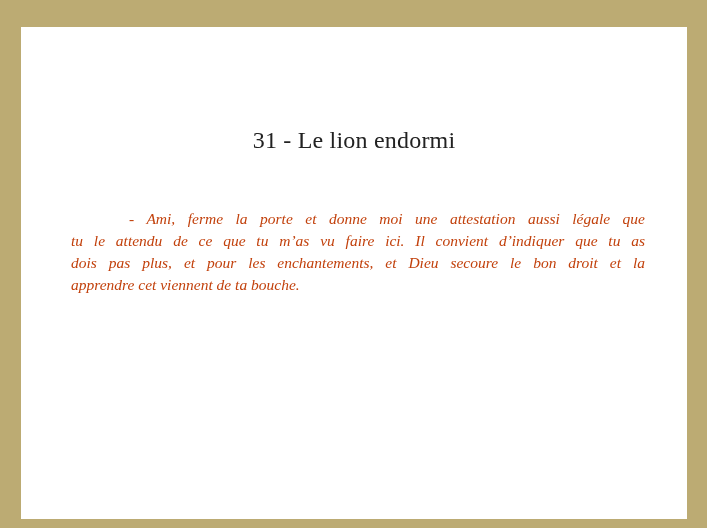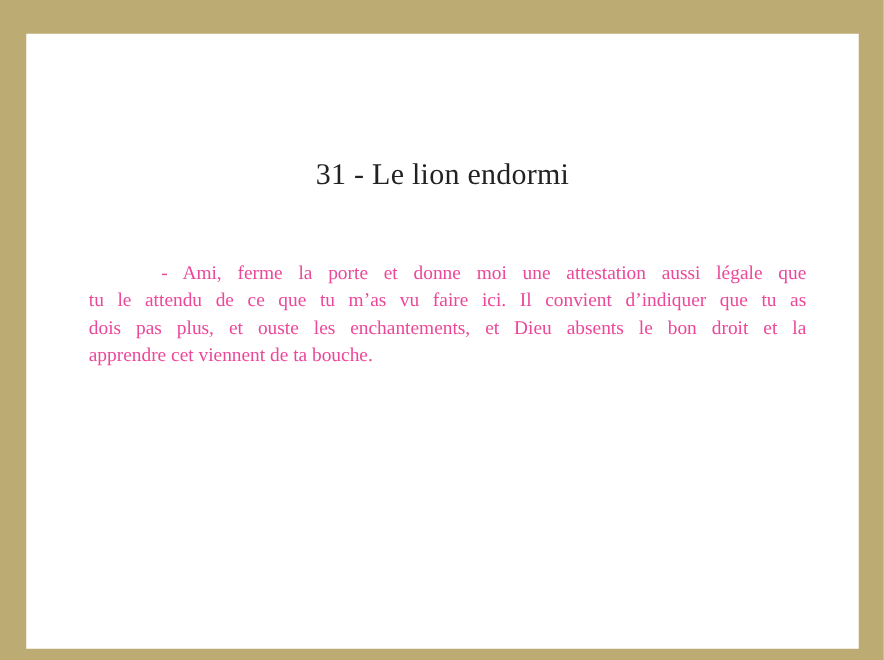--- a/index.html
+++ b/index.html
@@ -57,20 +57,20 @@
     text-align-last: left;
     -moz-text-align-last: left;
   }
 </style>
 </head>
 <body>
 
 <div class="stage" style="background: rgb(188, 171, 115);">
   <div class="page" style="background: rgb(255, 255, 255);">
     <h1 class="title" style="color: rgb(34, 34, 34);">31 - Le lion endormi</h1>
-    <div class="paragraph" style="color: #ec4899;">
+    <div class="paragraph" style="color: #c2410c; font-style: italic;">
         <div class="bodyline first">- Ami, ferme la porte et donne moi une attestation aussi légale que</div>
         <div class="bodyline">tu le attendu de ce que tu m’as vu faire ici. Il convient d’indiquer que tu as</div>
-        <div class="bodyline">dois pas plus, et ouste les enchantements, et Dieu absents le bon droit et la</div>
+        <div class="bodyline">dois pas plus, et pour les enchantements, et Dieu secoure le bon droit et la</div>
         <div class="bodyline last">apprendre cet viennent de ta bouche.</div>
       </div>
   </div>
 </div>
 
 </body></html>

